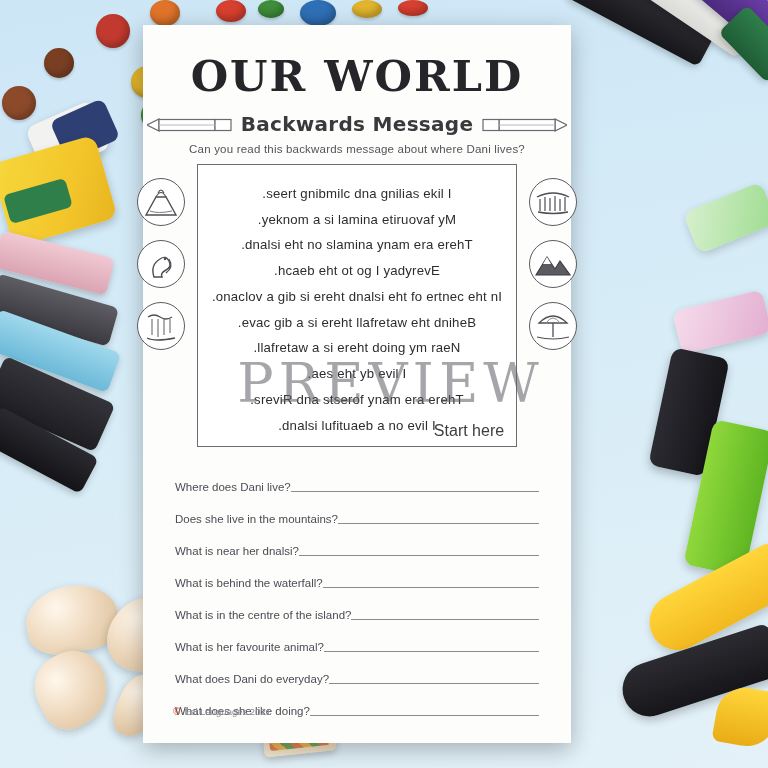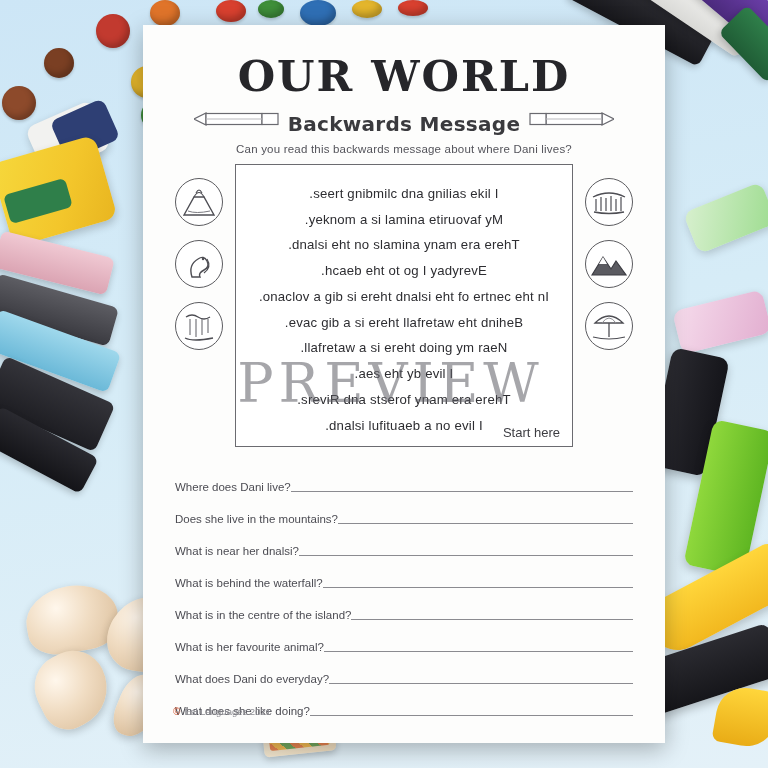--- a/index.html
+++ b/index.html
@@ -38,21 +38,21 @@
   .shell {
     background: radial-gradient(circle at 35% 30%, #fff7ec 0%, #f0dcc2 45%, #d9bc98 100%);
     box-shadow: 0 3px 8px rgba(0,0,0,.2);
   }
 
   
   #paper {
     position: absolute;
     left: 143px;
     top: 25px;
-    width: 522px;
+    width: 428px;
     height: 718px;
     background: #fdfdfc;
     box-shadow: 0 6px 22px rgba(0,0,0,.28);
   }
 
   .paper-inner {
     position: absolute;
     inset: 0;
     padding: 14px 26px 0 26px;
     box-sizing: border-box;
@@ -64,21 +64,21 @@
     font-family: "DejaVu Serif", serif;
     font-weight: bold;
     font-size: 43px;
     letter-spacing: 2px;
     color: #26262a;
     line-height: 1;
   }
 
   #subtitle-row {
     display: flex;
-    align-items: flex-start;
+    align-items: flex-end;
     justify-content: center;
     gap: 8px;
     margin-top: 14px;
   }
   #subtitle {
     font-family: "DejaVu Sans", sans-serif;
     font-size: 20px;
     font-weight: bold;
     color: #3a3a3e;
     letter-spacing: .3px;
@@ -140,21 +140,21 @@
     color: #2d2d31;
     line-height: 1.95;
     white-space: nowrap;
     letter-spacing: .2px;
   }
 
   #start-here {
     position: absolute;
     right: 12px;
     bottom: 6px;
-    font-size: 13px;
+    font-size: 16px;
     color: #3d3d42;
   }
 
   
   #questions {
     margin-top: 16px;
     padding: 0 6px;
   }
   .q-row {
     display: flex;

